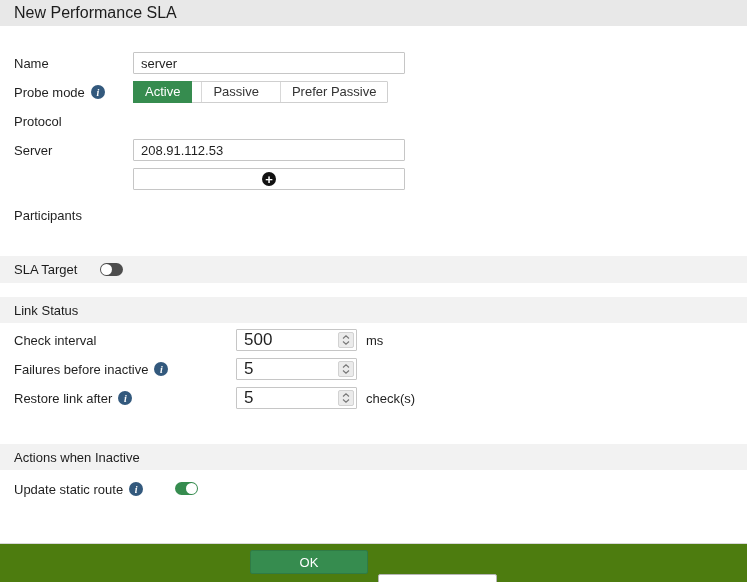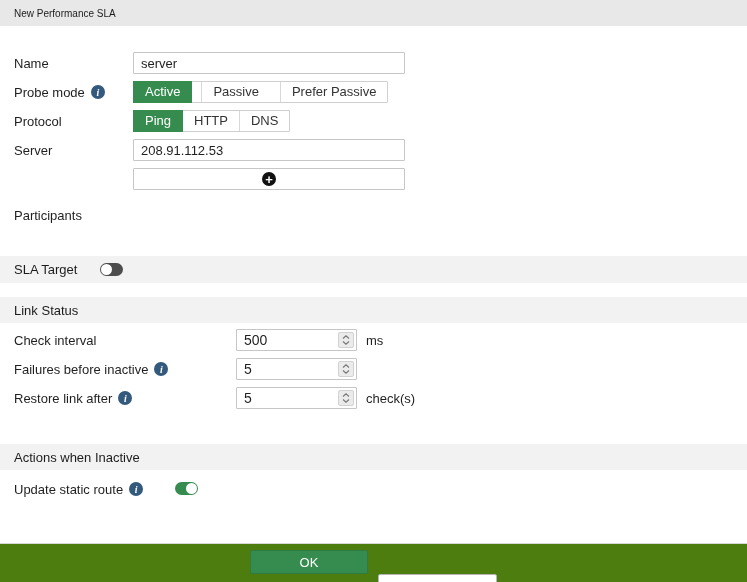--- a/index.html
+++ b/index.html
@@ -5,21 +5,21 @@
   * { box-sizing: border-box; }
   html,body { margin:0; padding:0; background:#fff; }
   body {
     width:747px; height:582px;
     font-family:"Liberation Sans", sans-serif;
     font-size:13px; color:#222;
   }
   .page { position:relative; width:747px; height:582px; overflow:hidden; background:#fff; }
 
   .band { position:absolute; left:0; width:747px; background:#f2f2f2; display:flex; align-items:center; padding-left:14px; color:#1c1c1c; }
-  .band.header { top:0; height:26px; background:#e8e8e8; font-size:10px; }
+  .band.header { top:0; height:26px; background:#e8e8e8; font-size:16px; }
   .band.sla   { top:256px; height:27px; }
   .band.link  { top:297px; height:26px; }
   .band.actions { top:444px; height:26px; }
 
   .label { position:absolute; left:14px; height:22px; display:flex; align-items:center; gap:6px; white-space:nowrap; color:#1f1f1f; }
 
   .text-input {
     position:absolute; left:133px; width:272px; height:22px;
     border:1px solid #c6c6c6; border-radius:1px; background:#fff;
     padding:0 7px; font-family:"Liberation Sans",sans-serif; font-size:13px; color:#1f1f1f; outline:none;
@@ -56,21 +56,21 @@
   .toggle { position:absolute; width:23px; height:13px; border-radius:7px; cursor:pointer; }
   .toggle .knob { position:absolute; top:1px; width:11px; height:11px; border-radius:50%; background:#fff; }
   .toggle.off { background:#4d4d4d; }
   .toggle.off .knob { left:1px; }
   .toggle.on { background:#368c4f; }
   .toggle.on .knob { right:1px; }
 
   .numwrap { position:absolute; left:236px; width:121px; height:22px; }
   .numwrap input {
     width:121px; height:22px; border:1px solid #c6c6c6; border-radius:1px; background:#fff;
-    padding:0 26px 0 7px; font-family:"Liberation Sans",sans-serif; font-size:14px; color:#1f1f1f; outline:none;
+    padding:0 26px 0 7px; font-family:"Liberation Sans",sans-serif; font-size:17px; color:#1f1f1f; outline:none;
   }
   .spin {
     position:absolute; right:3px; top:3px; width:16px; height:16px;
     background:#ebebeb; border:1px solid #d2d2d2; border-radius:2px;
     display:flex; flex-direction:column; align-items:center; justify-content:center; cursor:pointer;
   }
   .suffix { position:absolute; left:366px; height:22px; display:flex; align-items:center; color:#1f1f1f; }
 
   .footer {
     position:absolute; left:0; top:543px; width:747px; height:39px;
@@ -103,25 +103,20 @@
     <span class="info">i</span>
   </div>
   <div class="seg" style="top:81px;gap:10px;">
     <div class="opt sel">Active</div>
     <div class="opt">Passive</div>
     <div class="opt">Prefer Passive</div>
   </div>
 
   <div class="label" style="top:110px;">
     <span>Protocol</span>
-  </div>
-  <div class="seg" style="top:110px;">
-    <div class="opt sel">Ping</div>
-    <div class="opt">HTTP</div>
-    <div class="opt">DNS</div>
   </div>
 
   <div class="label" style="top:139px;">
     <span>Server</span>
   </div>
   <input class="text-input" style="top: 139px;" type="text" value="208.91.112.53">
 
   <div class="add-box" style="top:168px;">
     <span class="add-circle">+</span>
   </div>

